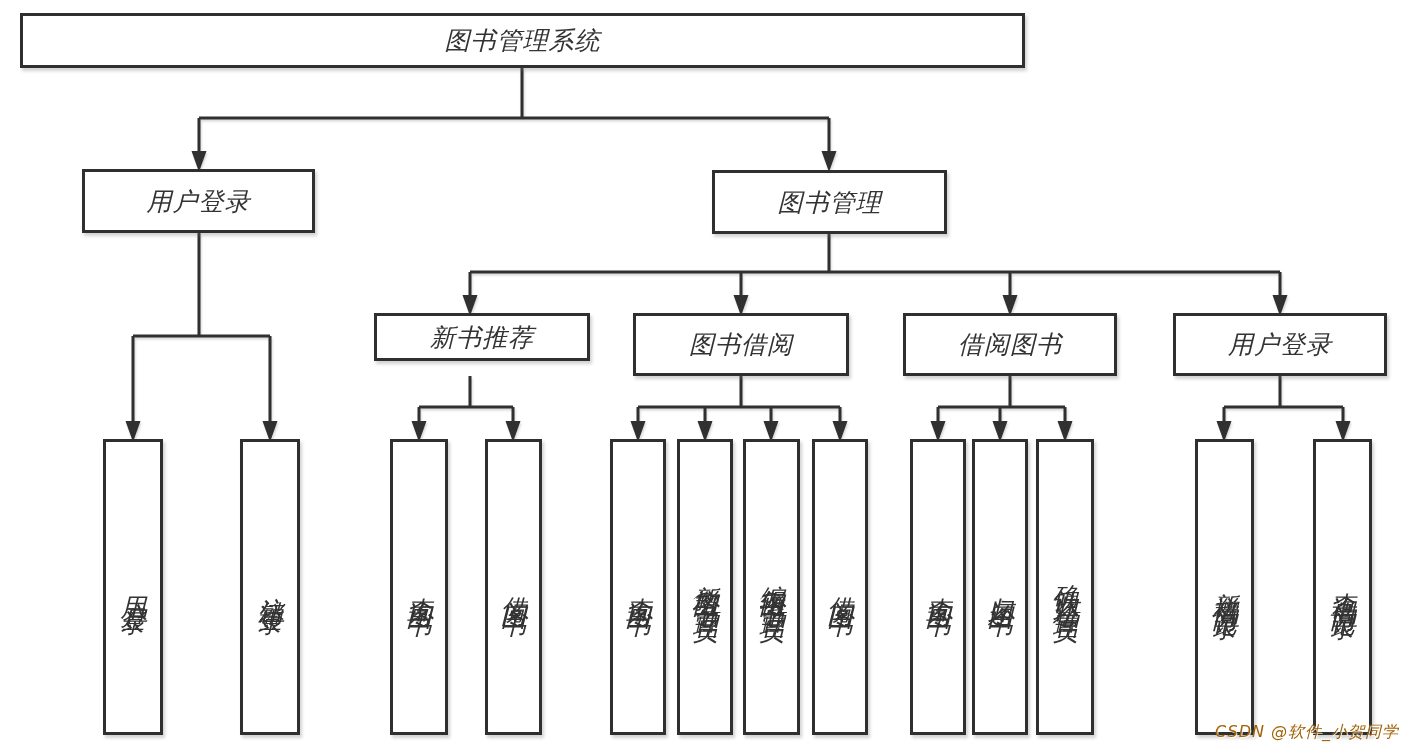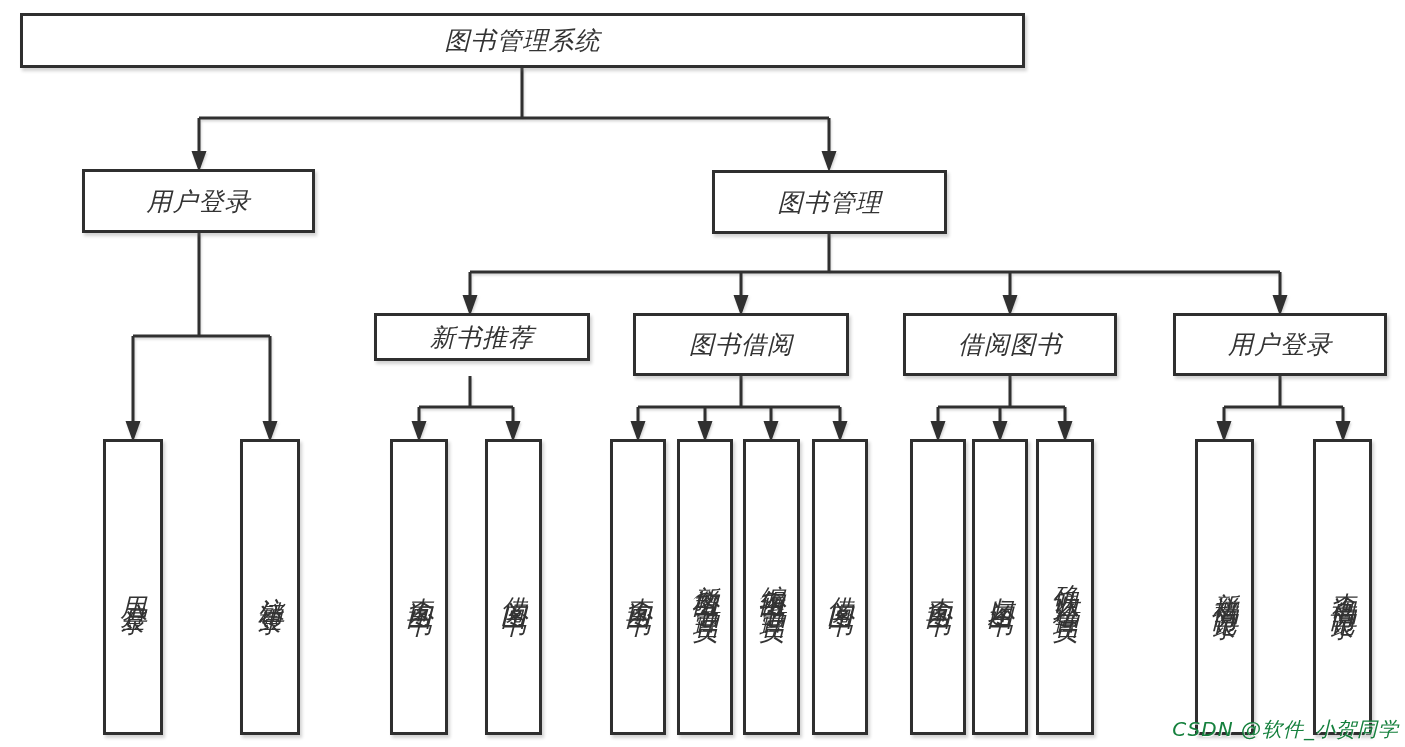--- a/index.html
+++ b/index.html
@@ -7,21 +7,21 @@
          font-family:"DejaVu Sans","Liberation Sans",sans-serif;font-style:italic;}
   .wires{position:absolute;left:0;top:0;width:1405px;height:747px;pointer-events:none;
          filter:drop-shadow(1px 2px 1px rgba(90,90,90,.25));}
   .node{position:absolute;background:#fff;border:3px solid #2f2f2f;box-sizing:border-box;
         display:flex;align-items:center;justify-content:center;color:#333;
         box-shadow:2px 3px 3px rgba(110,110,110,.30);}
   .hbox{font-size:25px;letter-spacing:1px;white-space:nowrap;}
   .vbox{top:439px;height:296px;}
   .vbox span{writing-mode:vertical-rl;text-orientation:mixed;font-size:25px;
              letter-spacing:5px;line-height:1;color:#333;}
-  .watermark{position:absolute;right:6px;bottom:4px;font-size:20px;color:#15803d;
+  .watermark{position:absolute;right:6px;bottom:4px;font-size:16px;color:#a16207;
              letter-spacing:1px;white-space:nowrap;z-index:5;
              text-shadow:1px 1px 0 rgba(255,255,255,.8);}
 </style>
 </head>
 <body>
 
 <div class="stage">
 
   <svg class="wires" viewBox="0 0 1405 747" xmlns="http://www.w3.org/2000/svg">
     <g stroke="#303030" stroke-width="3" fill="none">

